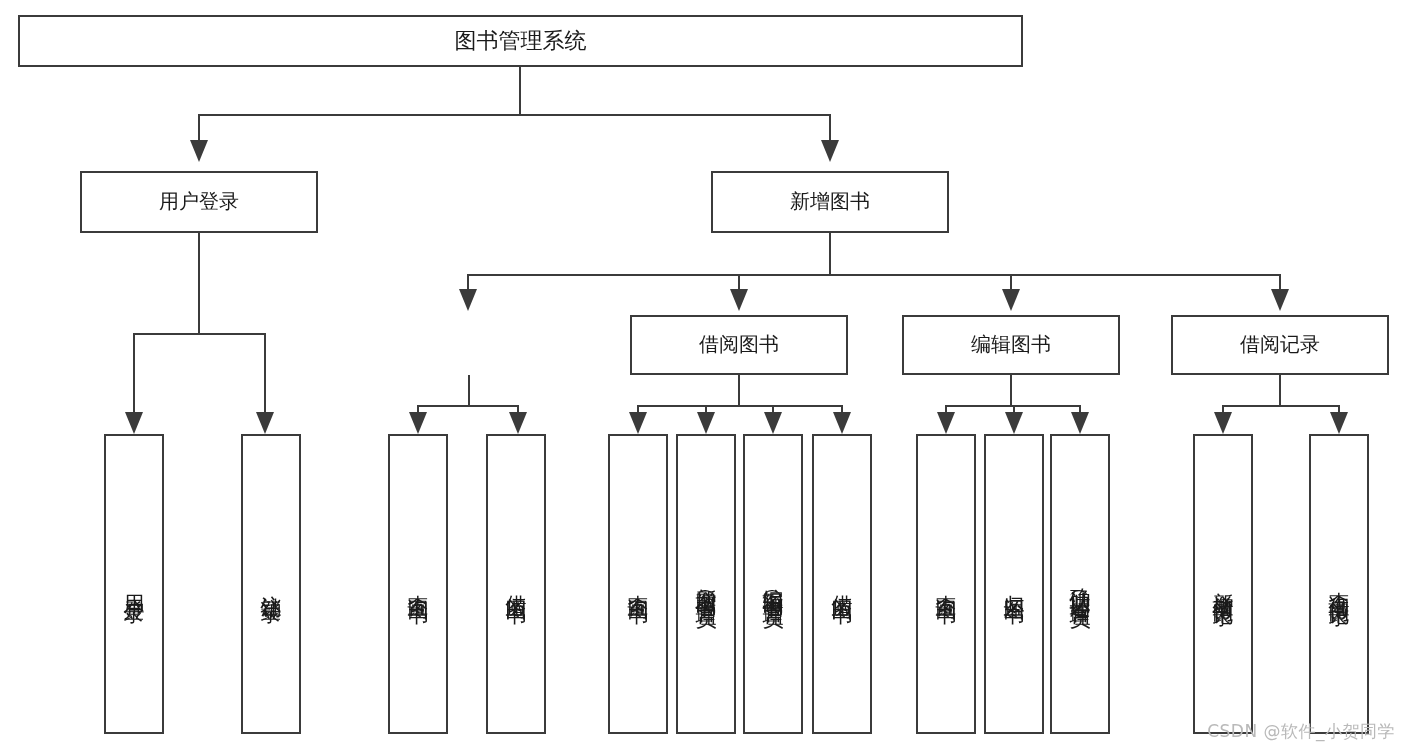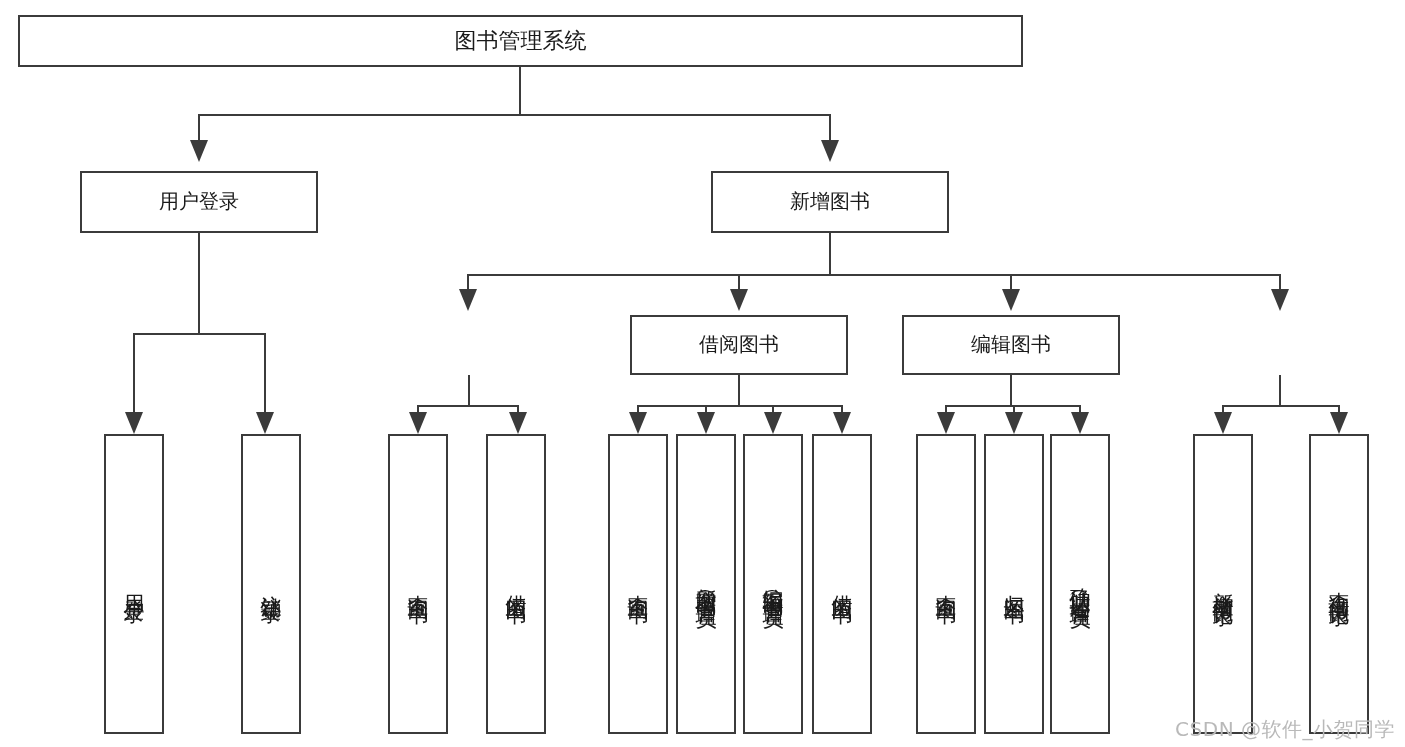--- a/index.html
+++ b/index.html
@@ -69,21 +69,21 @@
     height: 0;
     border-left: 9px solid transparent;
     border-right: 9px solid transparent;
     border-top: 22px solid #3b3b3b;
   }
   
   #watermark {
     position: absolute;
     right: 10px;
     bottom: 4px;
-    font-size: 20px;
+    font-size: 17px;
     color: #b9b9b9;
     letter-spacing: 0.5px;
     white-space: nowrap;
     user-select: none;
   }
 </style>
 </head>
 <body>
 
 <div id="canvas">
@@ -130,20 +130,23 @@
   <div class="arrow" style="left:1002px; top:289px;"></div>
 
   <div class="edge v" style="left:1279px; top:274px; width:2px; height:16px;"></div>
   <div class="arrow" style="left:1271px; top:289px;"></div>
 
   <div class="node lvl2" style="left:630px; top:315px; width:218px; height:60px;">
     <span>借阅图书</span>
   </div>
   <div class="node lvl2" style="left:902px; top:315px; width:218px; height:60px;">
     <span>编辑图书</span>
+  </div>
+  <div class="node lvl2" style="left:1171px; top:315px; width:218px; height:60px;">
+    <span>借阅记录</span>
   </div>
 
   <div class="edge v" style="left:468px; top:375px; width:2px; height:31px;"></div>
   <div class="edge h" style="left:417px; top:405px; width:102px; height:2px;"></div>
   <div class="edge v" style="left:417px; top:405px; width:2px; height:8px;"></div>
   <div class="arrow" style="left:409px; top:412px;"></div>
   <div class="edge v" style="left:517px; top:405px; width:2px; height:8px;"></div>
   <div class="arrow" style="left:509px; top:412px;"></div>
 
   <div class="edge v" style="left:738px; top:375px; width:2px; height:31px;"></div>

